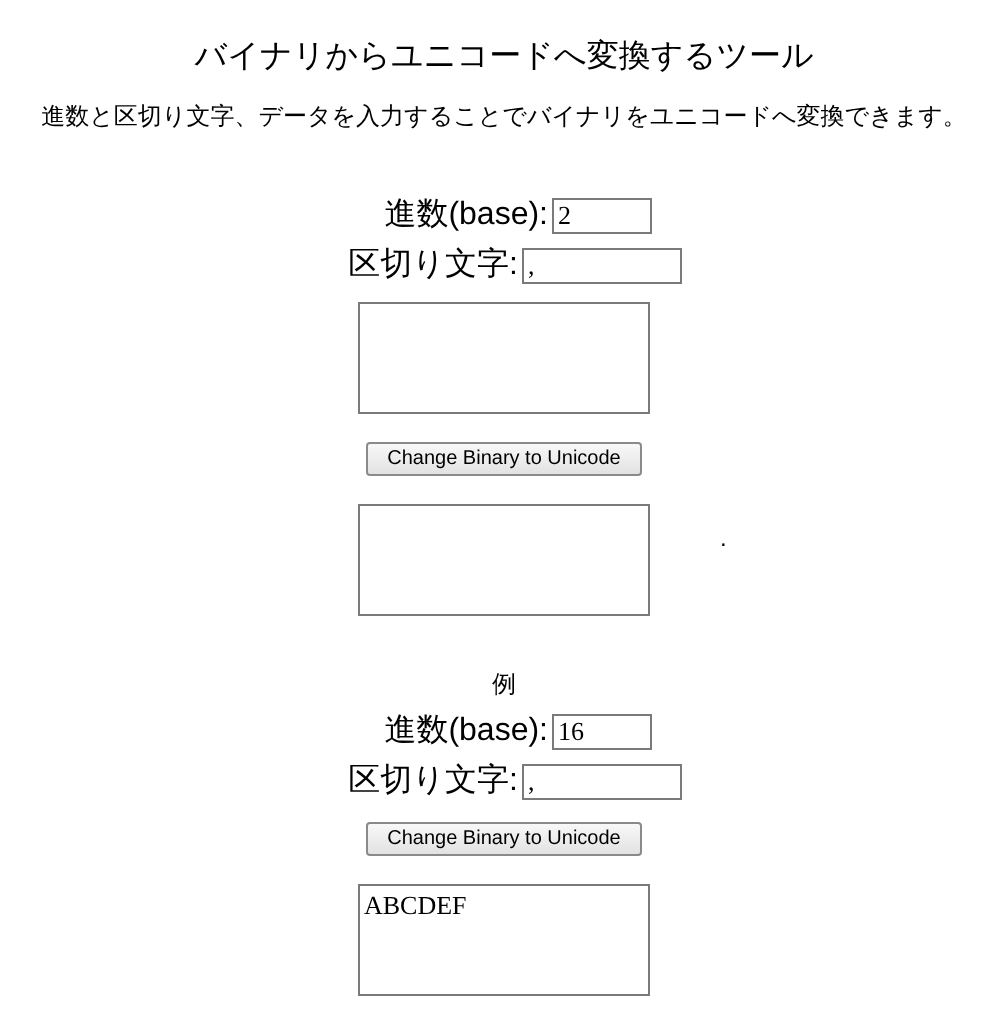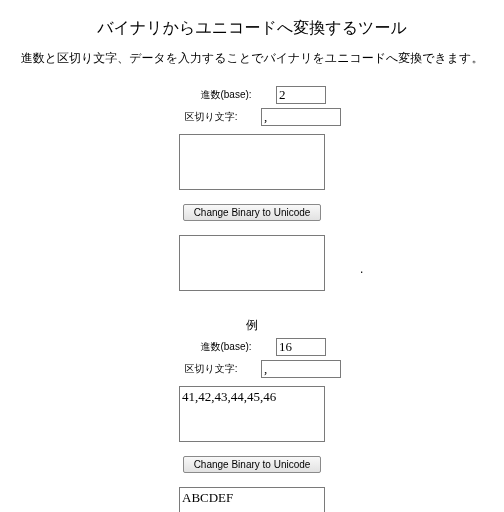--- a/index.html
+++ b/index.html
@@ -18,33 +18,33 @@
     padding-top: 10px;
   }
   h1.title {
     font-size: 16px;
     font-weight: normal;
     margin: 8px 0 10px 0;
   }
   .desc {
     font-size: 12px;
     line-height: 1.5;
-    margin-bottom: 19px;
+    margin-bottom: 30px;
   }
   .row {
     display: flex;
     align-items: center;
     justify-content: center;
     margin: 4px 0;
   }
   .row label {
     display: inline-block;
     width: 98px;
-    text-align: center;
-    font-size: 10px;
+    text-align: right;
+    font-size: 16px;
     padding-right: 2px;
   }
   .row input.small {
     width: 50px;
     height: 18px;
     font-family: "Times New Roman", serif;
     font-size: 13px;
     padding: 0 2px;
     border: 1px solid #7a7a7a;
     background: #fff;
@@ -132,19 +132,18 @@
 
   <div class="row">
     <label>進数(base):</label>
     <input class="small" type="text" value="16" style="">
   </div>
   <div class="row">
     <label>区切り文字:</label>
     <input class="medium" type="text" value="," style="">
   </div>
 
-  <textarea class="area" style="">41,42,43,44,45,46</textarea>
 
   <button class="btn">Change Binary to Unicode</button>
 
   <textarea class="area" style="">ABCDEF</textarea>
 
 </div>
 
 </body></html>

